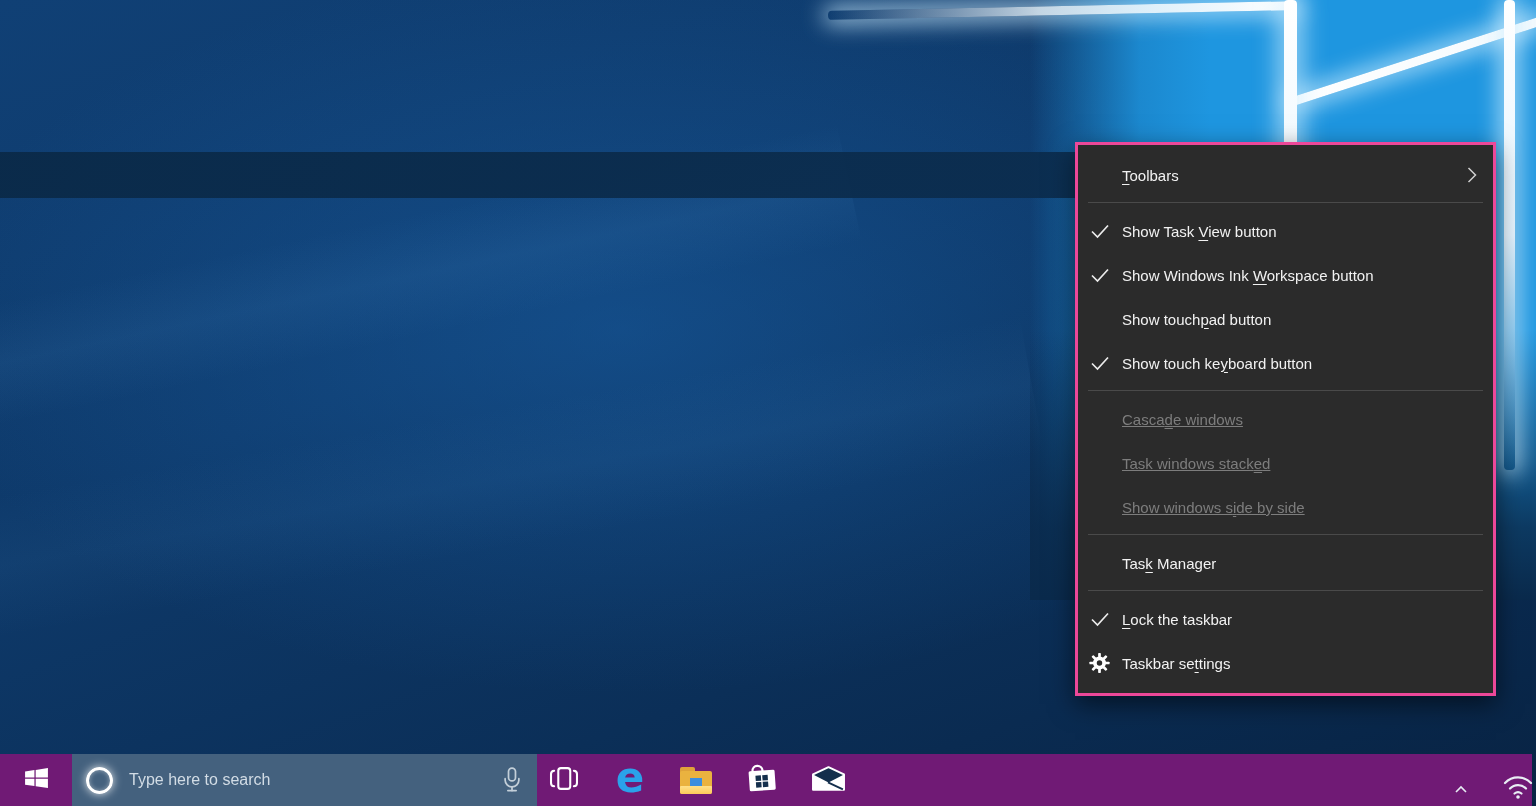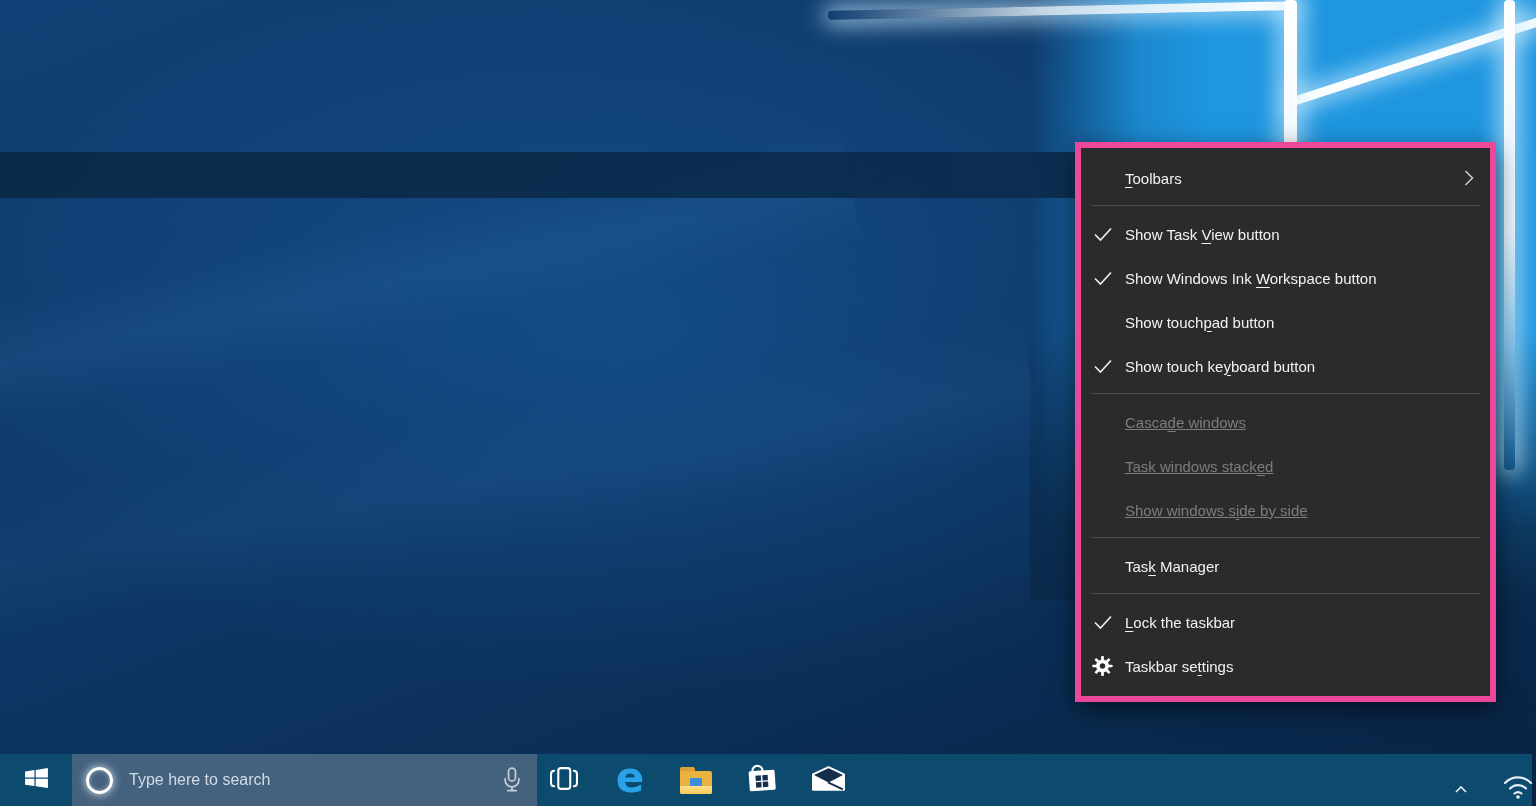--- a/index.html
+++ b/index.html
@@ -29,21 +29,21 @@
       background:linear-gradient(180deg,#ffffff 0%,#e4f4ff 55%,rgba(228,244,255,0) 100%);box-shadow:0 0 24px 6px rgba(205,238,255,.7);}
   .beam-v2{left:1504px;top:0;width:11px;height:470px;
       background:linear-gradient(180deg,#ffffff 0%,#e4f4ff 50%,rgba(228,244,255,0) 100%);}
   .beam-h-top{left:828px;top:6px;width:468px;height:9px;transform:rotate(-1.2deg);
       background:linear-gradient(90deg,rgba(255,255,255,0) 0,rgba(240,250,255,.8) 45%,#fff 100%);}
   .beam-diag{left:1290px;top:98px;width:266px;height:9px;transform:rotate(-18deg);
       transform-origin:left center;
       background:linear-gradient(90deg,#ffffff,rgba(255,255,255,.95));}
 
   
-  .taskbar{position:absolute;left:0;right:4px;bottom:0;height:52px;background:#0c4a6e;z-index:5;}
+  .taskbar{position:absolute;left:0;right:4px;bottom:0;height:52px;background:#701a75;z-index:5;}
   .tb-btn{position:absolute;top:0;height:52px;display:flex;align-items:center;justify-content:center;}
   .start-btn{left:10px;width:52px;}
   .searchbox{position:absolute;left:72px;top:0;width:465px;height:52px;background:#44617e;
       display:flex;align-items:center;}
   .cortana-ring{width:21px;height:21px;border:3px solid #fff;border-radius:50%;margin-left:14px;
       box-shadow:0 0 10px rgba(255,255,255,.85), inset 0 0 5px rgba(255,255,255,.45);flex:0 0 auto;}
   .search-input{flex:1;margin-left:14px;background:transparent;border:none;outline:none;
       font-family:"Liberation Sans",sans-serif;font-size:16px;color:#e8eef4;min-width:0;}
   .search-input::placeholder{color:#d2dce5;opacity:1;}
   .mic{margin:0 14px 0 6px;flex:0 0 auto;display:flex;}
@@ -59,21 +59,21 @@
   .folder .f-front{position:absolute;left:0;top:19px;width:32px;height:8px;
       background:linear-gradient(180deg,#ffe08a,#fcca5a);border-radius:1px 1px 2px 2px;}
   .app-store{left:740px;width:44px;}
   .app-mail{left:806px;width:44px;}
   .tray-chevron{position:absolute;left:1452px;top:781px;width:18px;height:16px;z-index:6;
       display:flex;align-items:center;justify-content:center;}
   .tray-wifi{position:absolute;left:1500px;top:770px;width:36px;height:30px;z-index:6;overflow:hidden;}
 
   
   .menu{position:absolute;left:1075px;top:142px;width:421px;z-index:20;background:#2b2b2b;
-      border:6px solid #ec4899;box-sizing:border-box;padding:8px 0;
+      border:3px solid #ec4899;box-sizing:border-box;padding:8px 0;
       box-shadow:0 8px 24px rgba(0,0,0,.55);color:#f2f2f2;font-size:15px;}
   .mi{position:relative;height:44px;display:flex;align-items:center;padding-left:44px;cursor:default;}
   .mi.disabled{color:#7d7d7d;text-decoration:underline;}
   .mi .accel{text-decoration:underline;text-underline-offset:3px;text-decoration-thickness:1px;}
   .mi-check{position:absolute;left:12px;top:50%;transform:translateY(-50%);display:flex;}
   .mi-gear{position:absolute;left:11px;top:50%;transform:translateY(-50%);display:flex;}
   .mi-arrow{position:absolute;right:16px;top:50%;transform:translateY(-50%);display:flex;}
   .menu-sep{height:1px;background:#4a4a4a;margin:5px 10px 6px 10px;}
 </style>
 </head>

